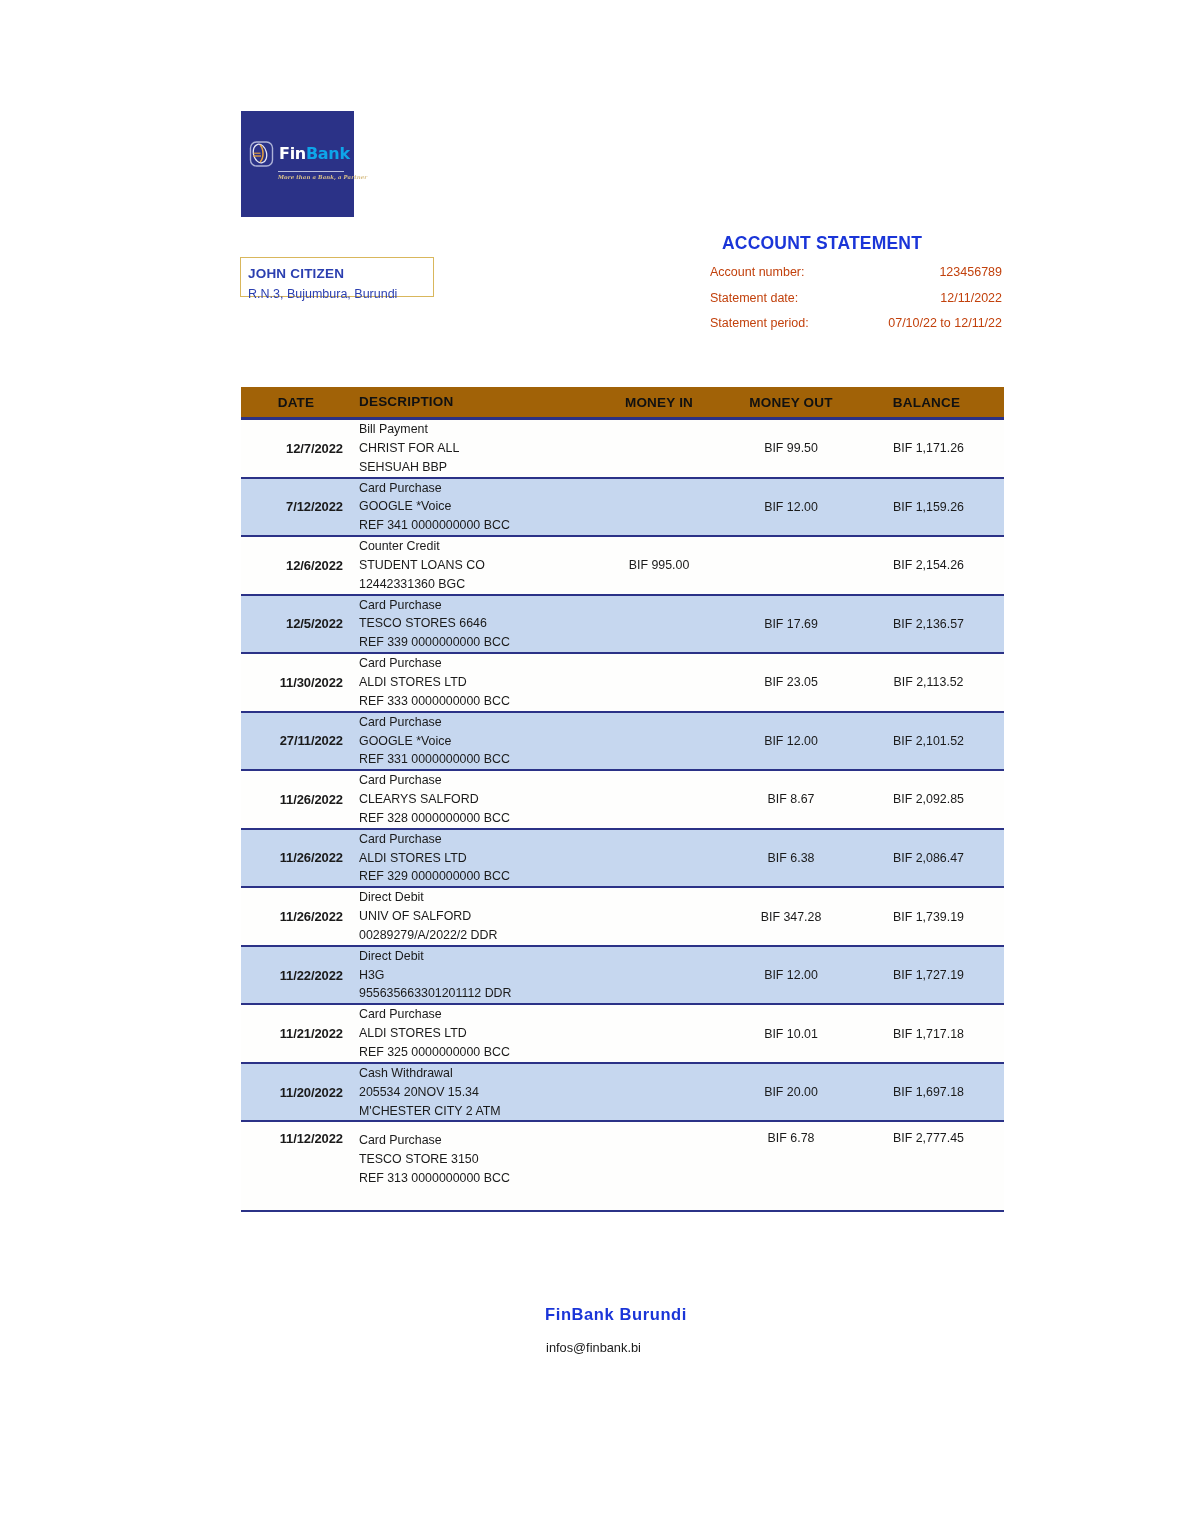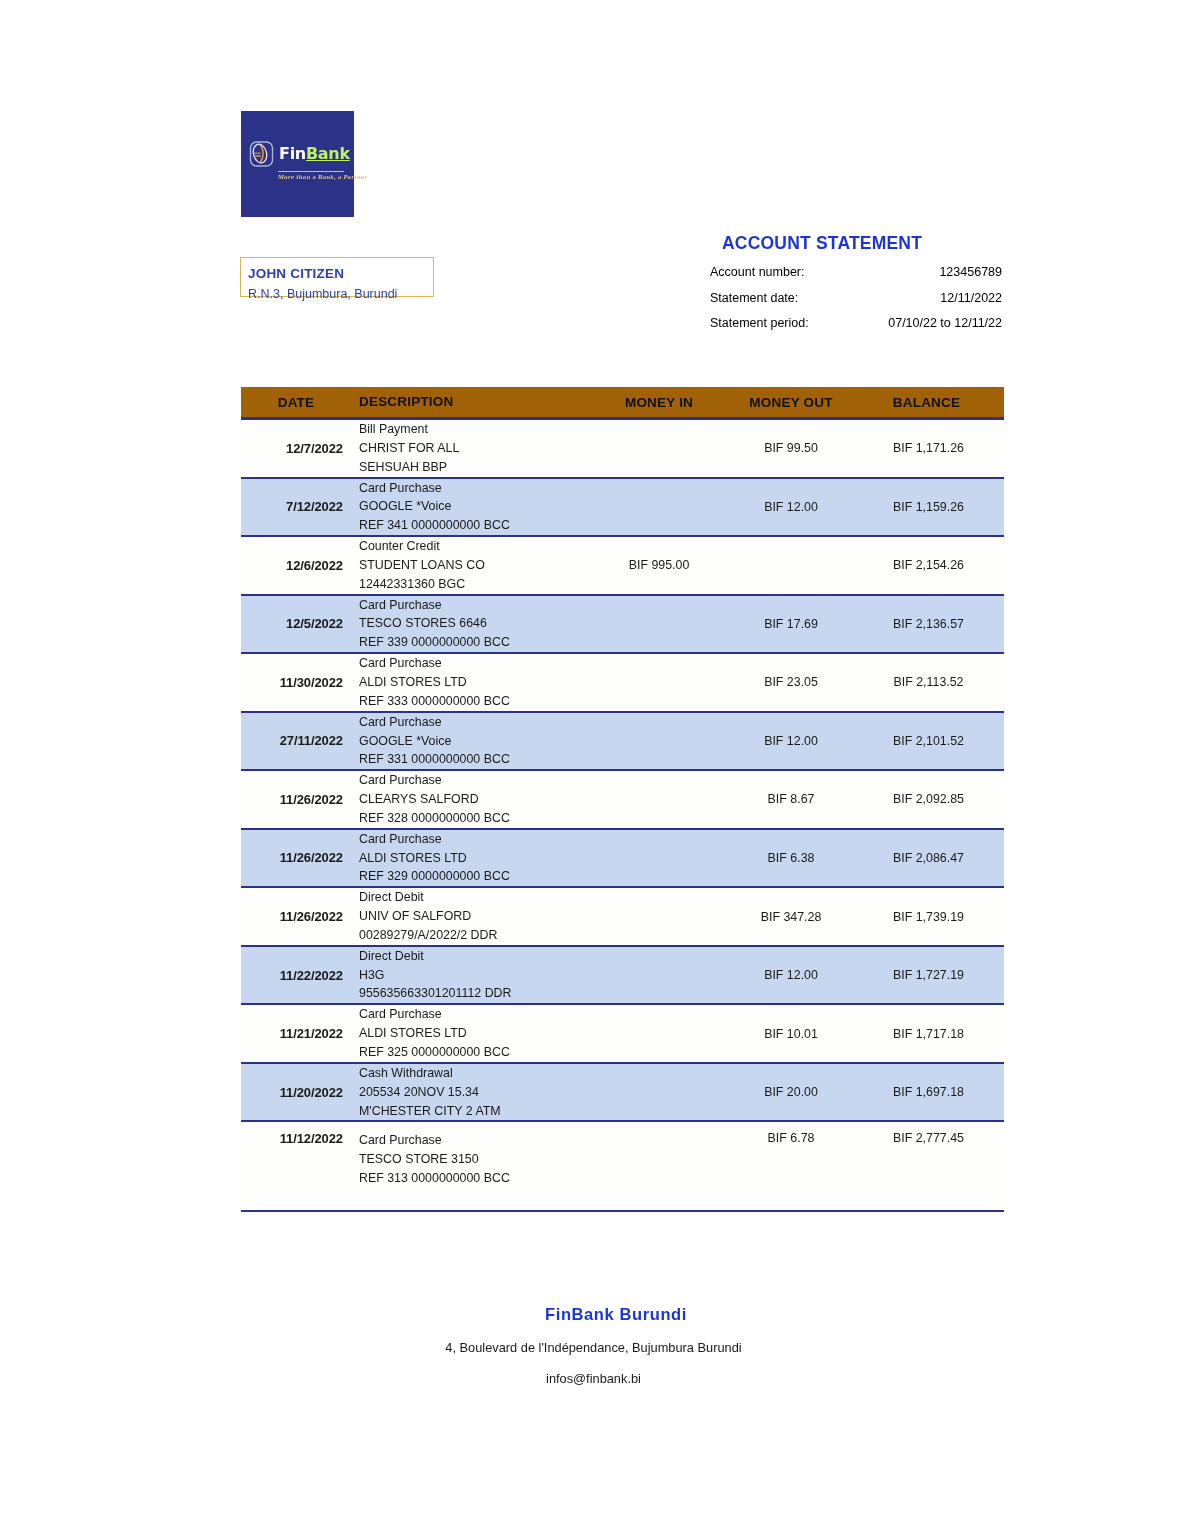--- a/index.html
+++ b/index.html
@@ -58,21 +58,21 @@
   }
   .logo-wordmark {
     font-family: "DejaVu Sans", sans-serif;
     font-size: 16px;
     font-weight: bold;
     letter-spacing: -0.3px;
     line-height: 1;
     white-space: nowrap;
   }
   .logo-fin { color: #ffffff; }
-  .logo-bank { color: #bef264; text-decoration: underline; }
+  .logo-bank { color: #0ea5e9; }
   .logo-rule {
     margin-top: 2px;
     margin-left: 30px;
     width: 66px;
     height: 1px;
     background: #b9bddc;
   }
   .logo-tagline {
     margin-left: 30px;
     margin-top: 2px;
@@ -121,21 +121,21 @@
     font-weight: bold;
     font-size: 17.5px;
     letter-spacing: 0.2px;
     margin-bottom: 12px;
     margin-left: 12px;
   }
   .stmt-row {
     display: flex;
     justify-content: space-between;
     align-items: baseline;
-    color: #000000;
+    color: #c2410c;
     font-size: 12.5px;
     line-height: 1;
     margin-bottom: 13px;
   }
   .stmt-label { white-space: nowrap; }
   .stmt-value { white-space: nowrap; text-align: right; }
 
   
   .table {
     position: absolute;
@@ -434,17 +434,16 @@
           </div>
           <div class="c-in"></div>
           <div class="c-out">BIF 6.78</div>
           <div class="c-bal">BIF 2,777.45</div>
         </div>
       </div>
   </div>
 
   <div class="footer">
     <div class="footer-title">FinBank Burundi</div>
-    <div class="footer-line">4, Boulevard de l'Indépendance, Bujumbura Burundi</div>
     <div class="footer-line">infos@finbank.bi</div>
   </div>
 
 </div>
 
 </body></html>

